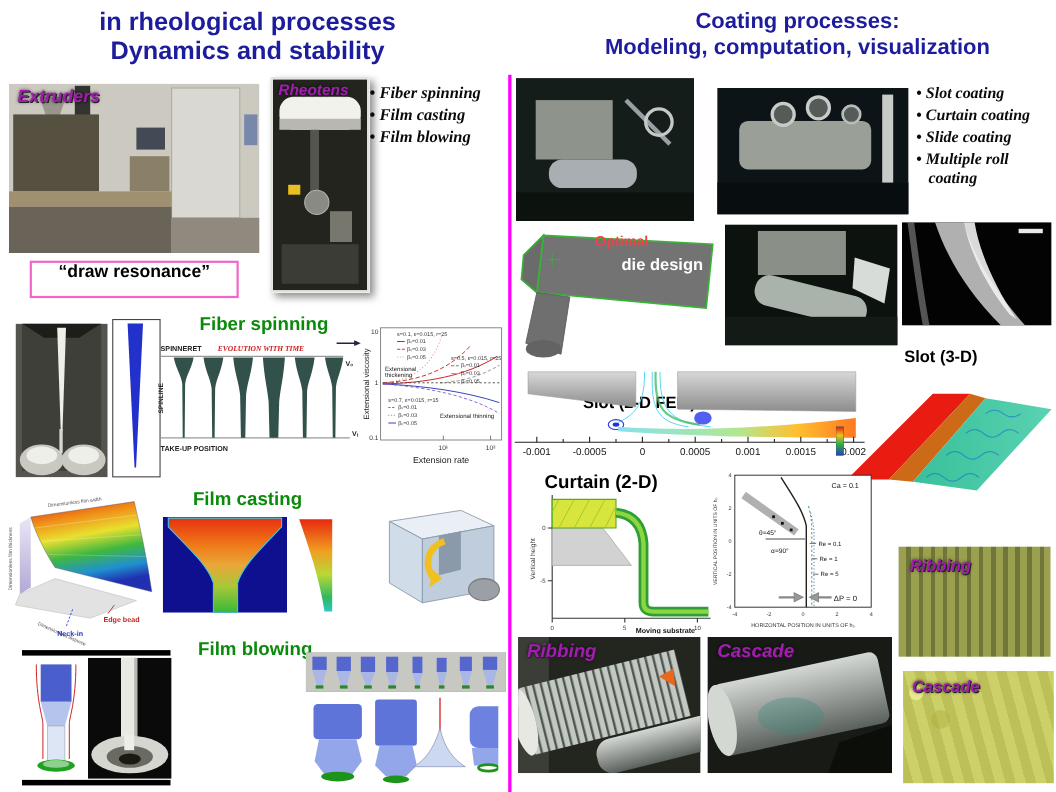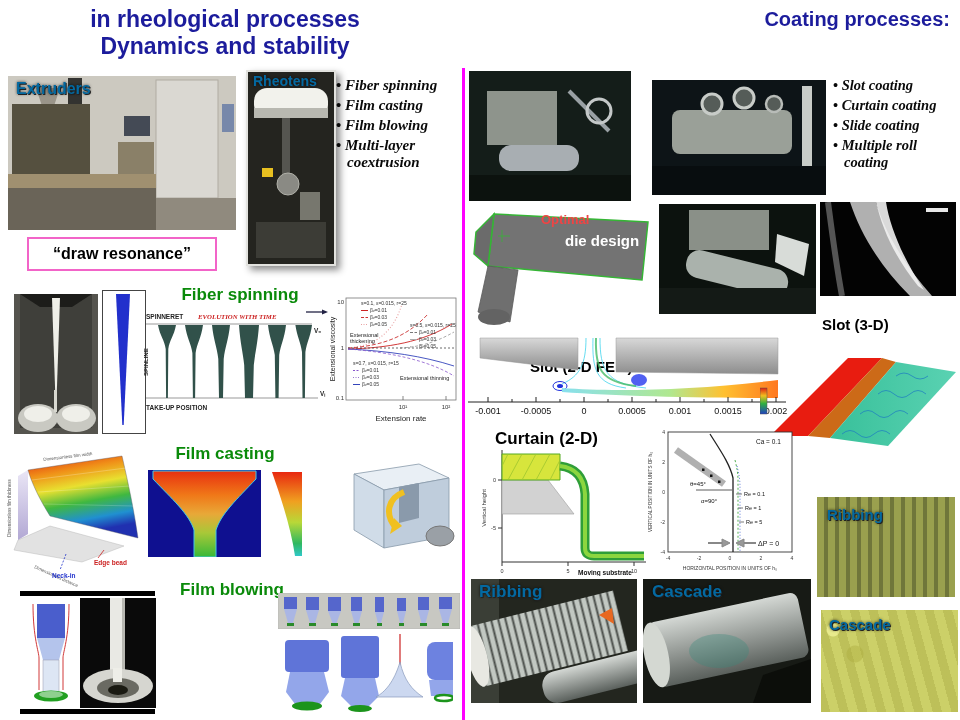--- a/index.html
+++ b/index.html
@@ -2,26 +2,26 @@
 <html><head>
 <meta charset="utf-8">
 <style>
   html,body{margin:0;padding:0;background:#fff;}
   #slide{position:relative;width:960px;height:720px;background:#ffffff;overflow:hidden;
          font-family:"Liberation Sans",sans-serif;color:#111;}
   .abs{position:absolute;}
   .ttl{font-weight:bold;color:#1c1c9c;text-align:center;line-height:1.18;}
   .green{color:#0a8a0a;font-weight:bold;font-size:17px;white-space:nowrap;}
   .blk{font-weight:bold;color:#000;white-space:nowrap;}
-  .ylbl{color:#0369a1;font-weight:bold;text-shadow:1px 1px 0 #222,0 0 3px rgba(0,0,0,.8);white-space:nowrap;}
+  .ylbl{color:#a21caf;font-weight:bold;text-shadow:1px 1px 0 #222,0 0 3px rgba(0,0,0,.8);white-space:nowrap;font-style:italic;}
   .photo{position:absolute;overflow:hidden;}
   .bul{font-family:"Liberation Serif",serif;font-style:italic;font-weight:bold;color:#0a0a0a;}
   .bul .bi{padding-left:11px;text-indent:-11px;margin-bottom:3px;}
   .bul .bi::before{content:"\2022\00a0";font-style:normal;}
-  .drbox{border:2px solid #f264c8;background:#fff;display:flex;align-items:center;justify-content:center;
+  .drbox{border:2px solid #f264c8;background:#fff;display:flex;align-items:flex-start;justify-content:center;
          font-weight:bold;font-size:16px;color:#000;}
   .bar{background:#000;}
   svg text{font-family:"Liberation Sans",sans-serif;}
   .serifit{font-family:"Liberation Serif",serif;font-style:italic;font-weight:bold;}
 </style>
 </head>
 <body>
 
 <div id="slide">
 
@@ -60,21 +60,20 @@
       <rect x="52" y="120" width="20" height="28" fill="#77776e"></rect>
       <rect x="8" y="150" width="70" height="36" fill="#3c3c36"></rect>
     </svg>
   </div>
   <div class="abs ylbl" style="left:253px;top:73px;font-size:14px;">Rheotens</div>
 
   <div class="abs bul" style="left:336px;top:77px;width:122px;font-size:15px;">
     <div class="bi">Fiber spinning</div>
     <div class="bi">Film casting</div>
     <div class="bi">Film blowing</div>
-    <div class="bi">Multi-layer coextrusion</div>
   </div>
 
   <div class="abs drbox" style="left:27px;top:237px;width:186px;height:30px;">
     <span>“draw resonance”</span>
   </div>
 
   <div class="abs green" style="left:160px;top:285px;width:160px;text-align:center;">Fiber spinning</div>
 
   <div class="photo" style="left:14px;top:294px;width:84px;height:140px;">
     <svg width="84" height="140">
@@ -324,22 +323,23 @@
       <line x1="119" y1="0" x2="119" y2="46" stroke="#cc2222" stroke-width="1.2"></line>
       <path d="M119,28 C113,48 104,58 95,63 L142,63 C131,56 123,46 119,28 Z" fill="#ccd8f0" stroke="#8899bb" stroke-width="0.7"></path>
     </g>
     <g>
       <rect x="146" y="8" width="34" height="38" rx="8" fill="#6d82e0"></rect>
       <polygon points="148,46 178,46 176,62 150,62" fill="#93a6ea"></polygon>
       <ellipse cx="163" cy="64" rx="9" ry="3" fill="none" stroke="#1c941c" stroke-width="2.5"></ellipse>
     </g>
   </svg>
 
-  <div class="abs ttl" style="left:500px;top:8px;width:450px;font-size:20px;text-align:right;">
+  <div class="abs ttl" style="left:500px;top:8px;width:450px;font-size:20px;">
     <div>Coating processes:</div>
+    <div>Modeling, computation, visualization</div>
   </div>
 
   <svg class="abs photo" style="left:469px;top:71px;" width="162" height="130" viewBox="0 0 162 130">
     <rect width="162" height="130" fill="#141d19"></rect>
     <rect x="18" y="20" width="70" height="54" fill="#8e948c"></rect>
     <rect x="30" y="74" width="80" height="26" rx="12" fill="#a8aeb2"></rect>
     <line x1="100" y1="20" x2="140" y2="60" stroke="#99a0a4" stroke-width="4"></line>
     <circle cx="130" cy="40" r="12" stroke="#c4c8c8" stroke-width="3" fill="none"></circle>
     <rect x="0" y="104" width="162" height="26" fill="#0c120e"></rect>
   </svg>

